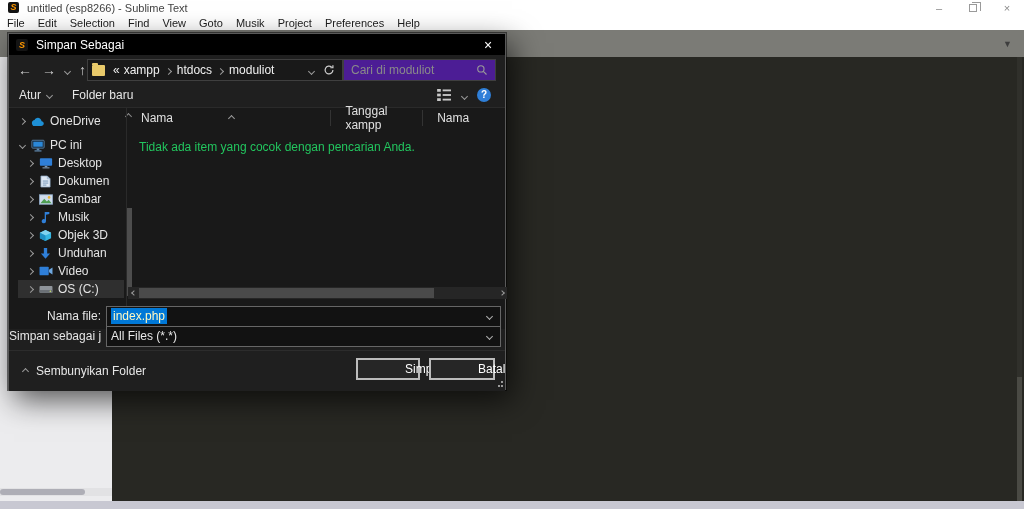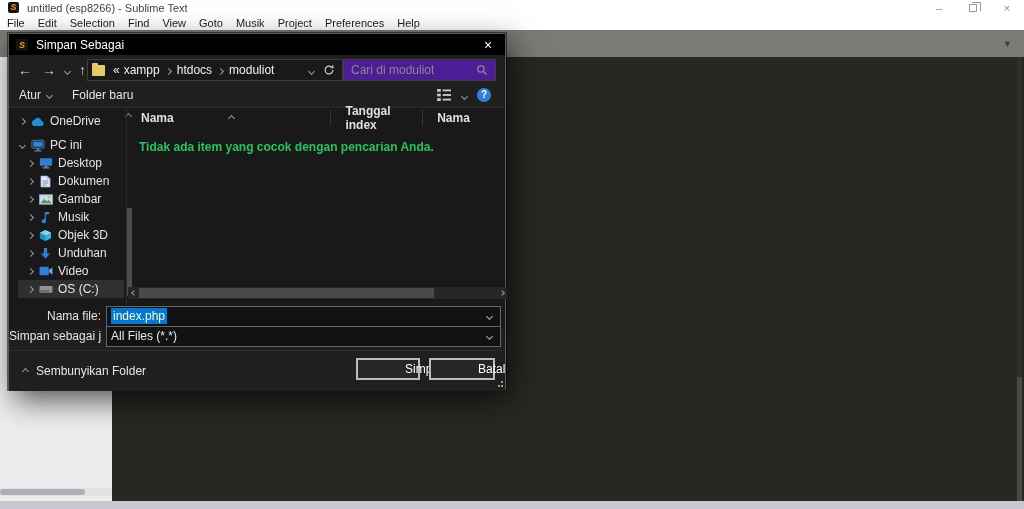--- a/index.html
+++ b/index.html
@@ -57,21 +57,21 @@
   .content { position:absolute; left:0; top:73px; width:100%; height:222px; background:#191919; border-top:1px solid #2a2a2a; }
   .side { position:absolute; left:0; top:0; width:117px; height:222px;margin-left:9px; }
   .side-item { position:absolute; left:0; height:18px; width:106px; display:flex; align-items:center; color:#e4e4e4; white-space:nowrap; }
   .side-item .chvbox { width:8px; display:flex; justify-content:center; }
   .side-item .ic { width:15px; height:14px; margin:0 5px 0 4px; display:flex; align-items:center; justify-content:center; }
   .side-item.sel { background:#2f2f2f; }
   .side-scroll { position:absolute; right:1px; top:0; width:10px; height:222px; }
   .side-thumb { position:absolute; left:2px; top:100px; width:6px; height:88px; background:#4d4d4d; }
   .side-scroll .chv { border-color:#8a8a8a; }
 
-  .list { position:absolute; left:117px; top:0; width:381px; height:222px; border-left:1px solid #2a2a2a;font-weight:bold; }
+  .list { position:absolute; left:117px; top:0; width:381px; height:222px; border-left:1px solid #2a2a2a; }
   .list-header { position:absolute; left:0; top:0; width:100%; height:20px; display:flex; color:#e0e0e0; }
   .col { padding-left:14px; display:flex; align-items:center; position:relative; }
   .col-sep { position:absolute; right:0; top:2px; bottom:2px; width:1px; background:#333; }
   .sortmark { position:absolute; left:102px; top:2px; }
   .empty-msg { position:absolute; left:12px; top:32px; width:100%; text-align:left; color:#22c55e; font-size:12px; }
   .hscroll { position:absolute; left:1px; top:179px; width:379px; height:12px; background:#262626; display:flex; align-items:center; }
   .hthumb { position:absolute; left:11px; top:1px; width:295px; height:10px; background:#4a4a4a; }
   .hs-arrow { width:11px; display:flex; justify-content:center; }
   .hs-arrow.right { margin-left:auto; }
   .hscroll .chv { border-color:#9a9a9a; width:4px; height:4px; }
@@ -335,21 +335,21 @@
     </div>
 
     <div class="list">
       <div class="list-header">
         <div class="col" style="width:205px">
           <span>Nama</span>
           <span class="sortmark"><span class="chv up"></span></span>
           <span class="col-sep"></span>
         </div>
         <div class="col" style="width:92px">
-          <span>Tanggal index</span>
+          <span>Tanggal xampp</span>
             <span class="col-sep"></span>
         </div>
         <div class="col" style="width:84px">
           <span>Nama</span>
         </div>
       </div>
       <div class="empty-msg">Tidak ada item yang cocok dengan pencarian Anda.</div>
       <div class="hscroll">
         <span class="hs-arrow">
             <span class="chv left"></span>

